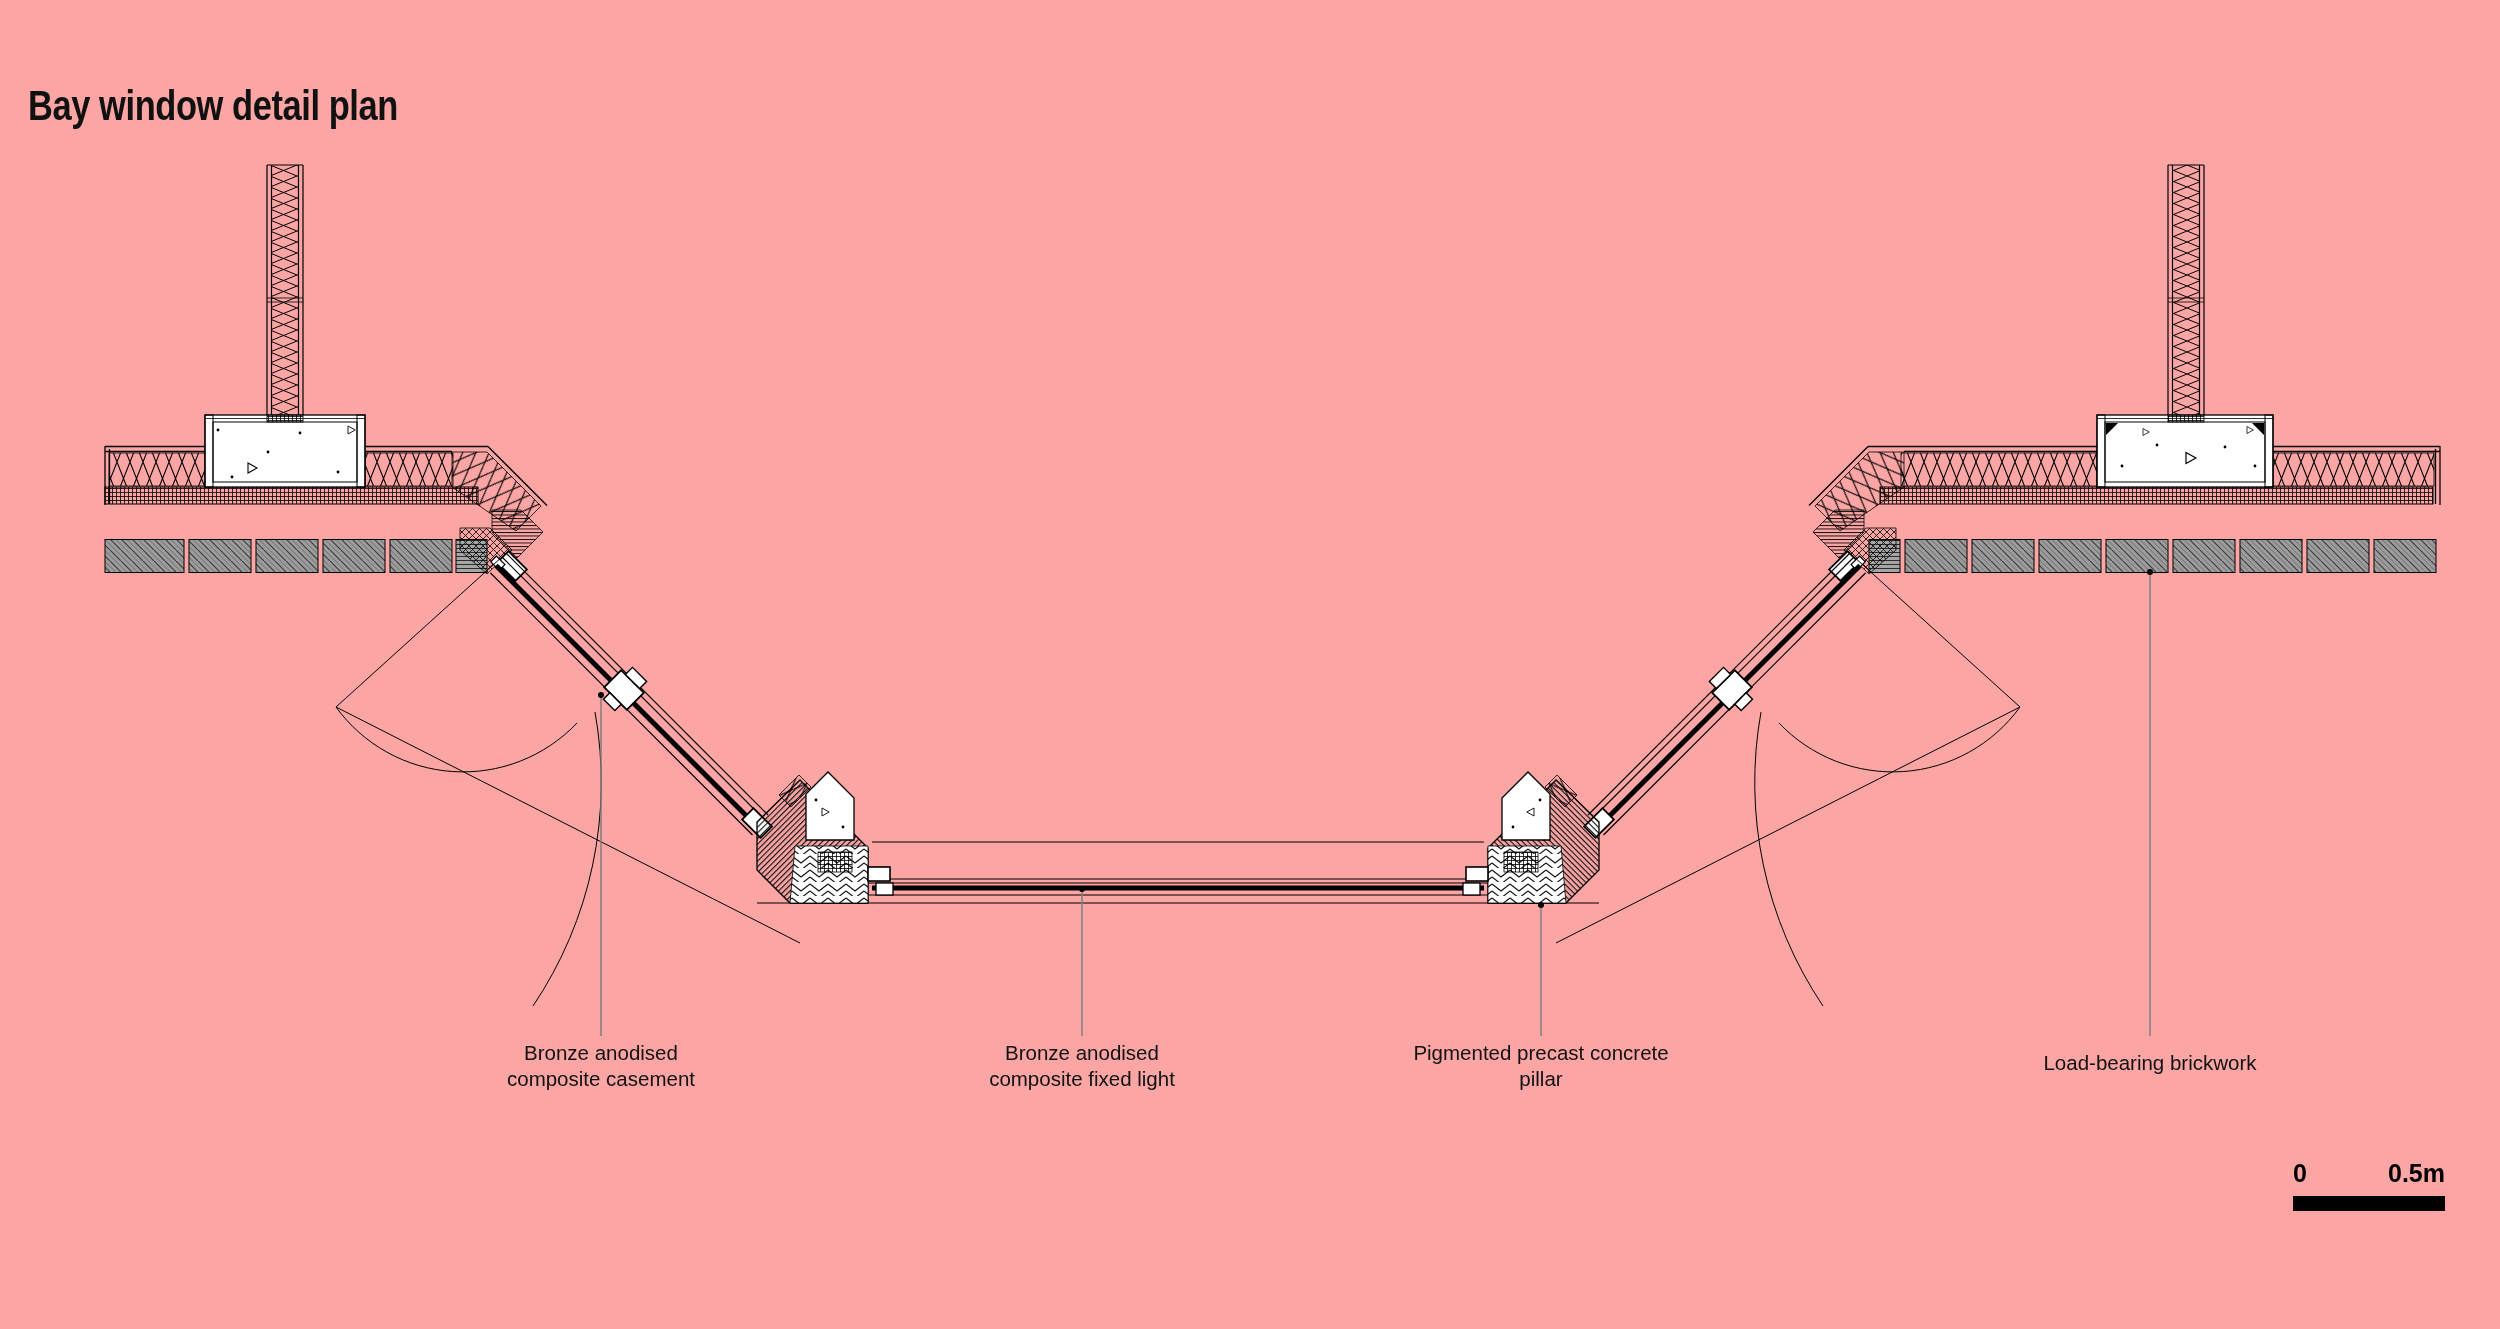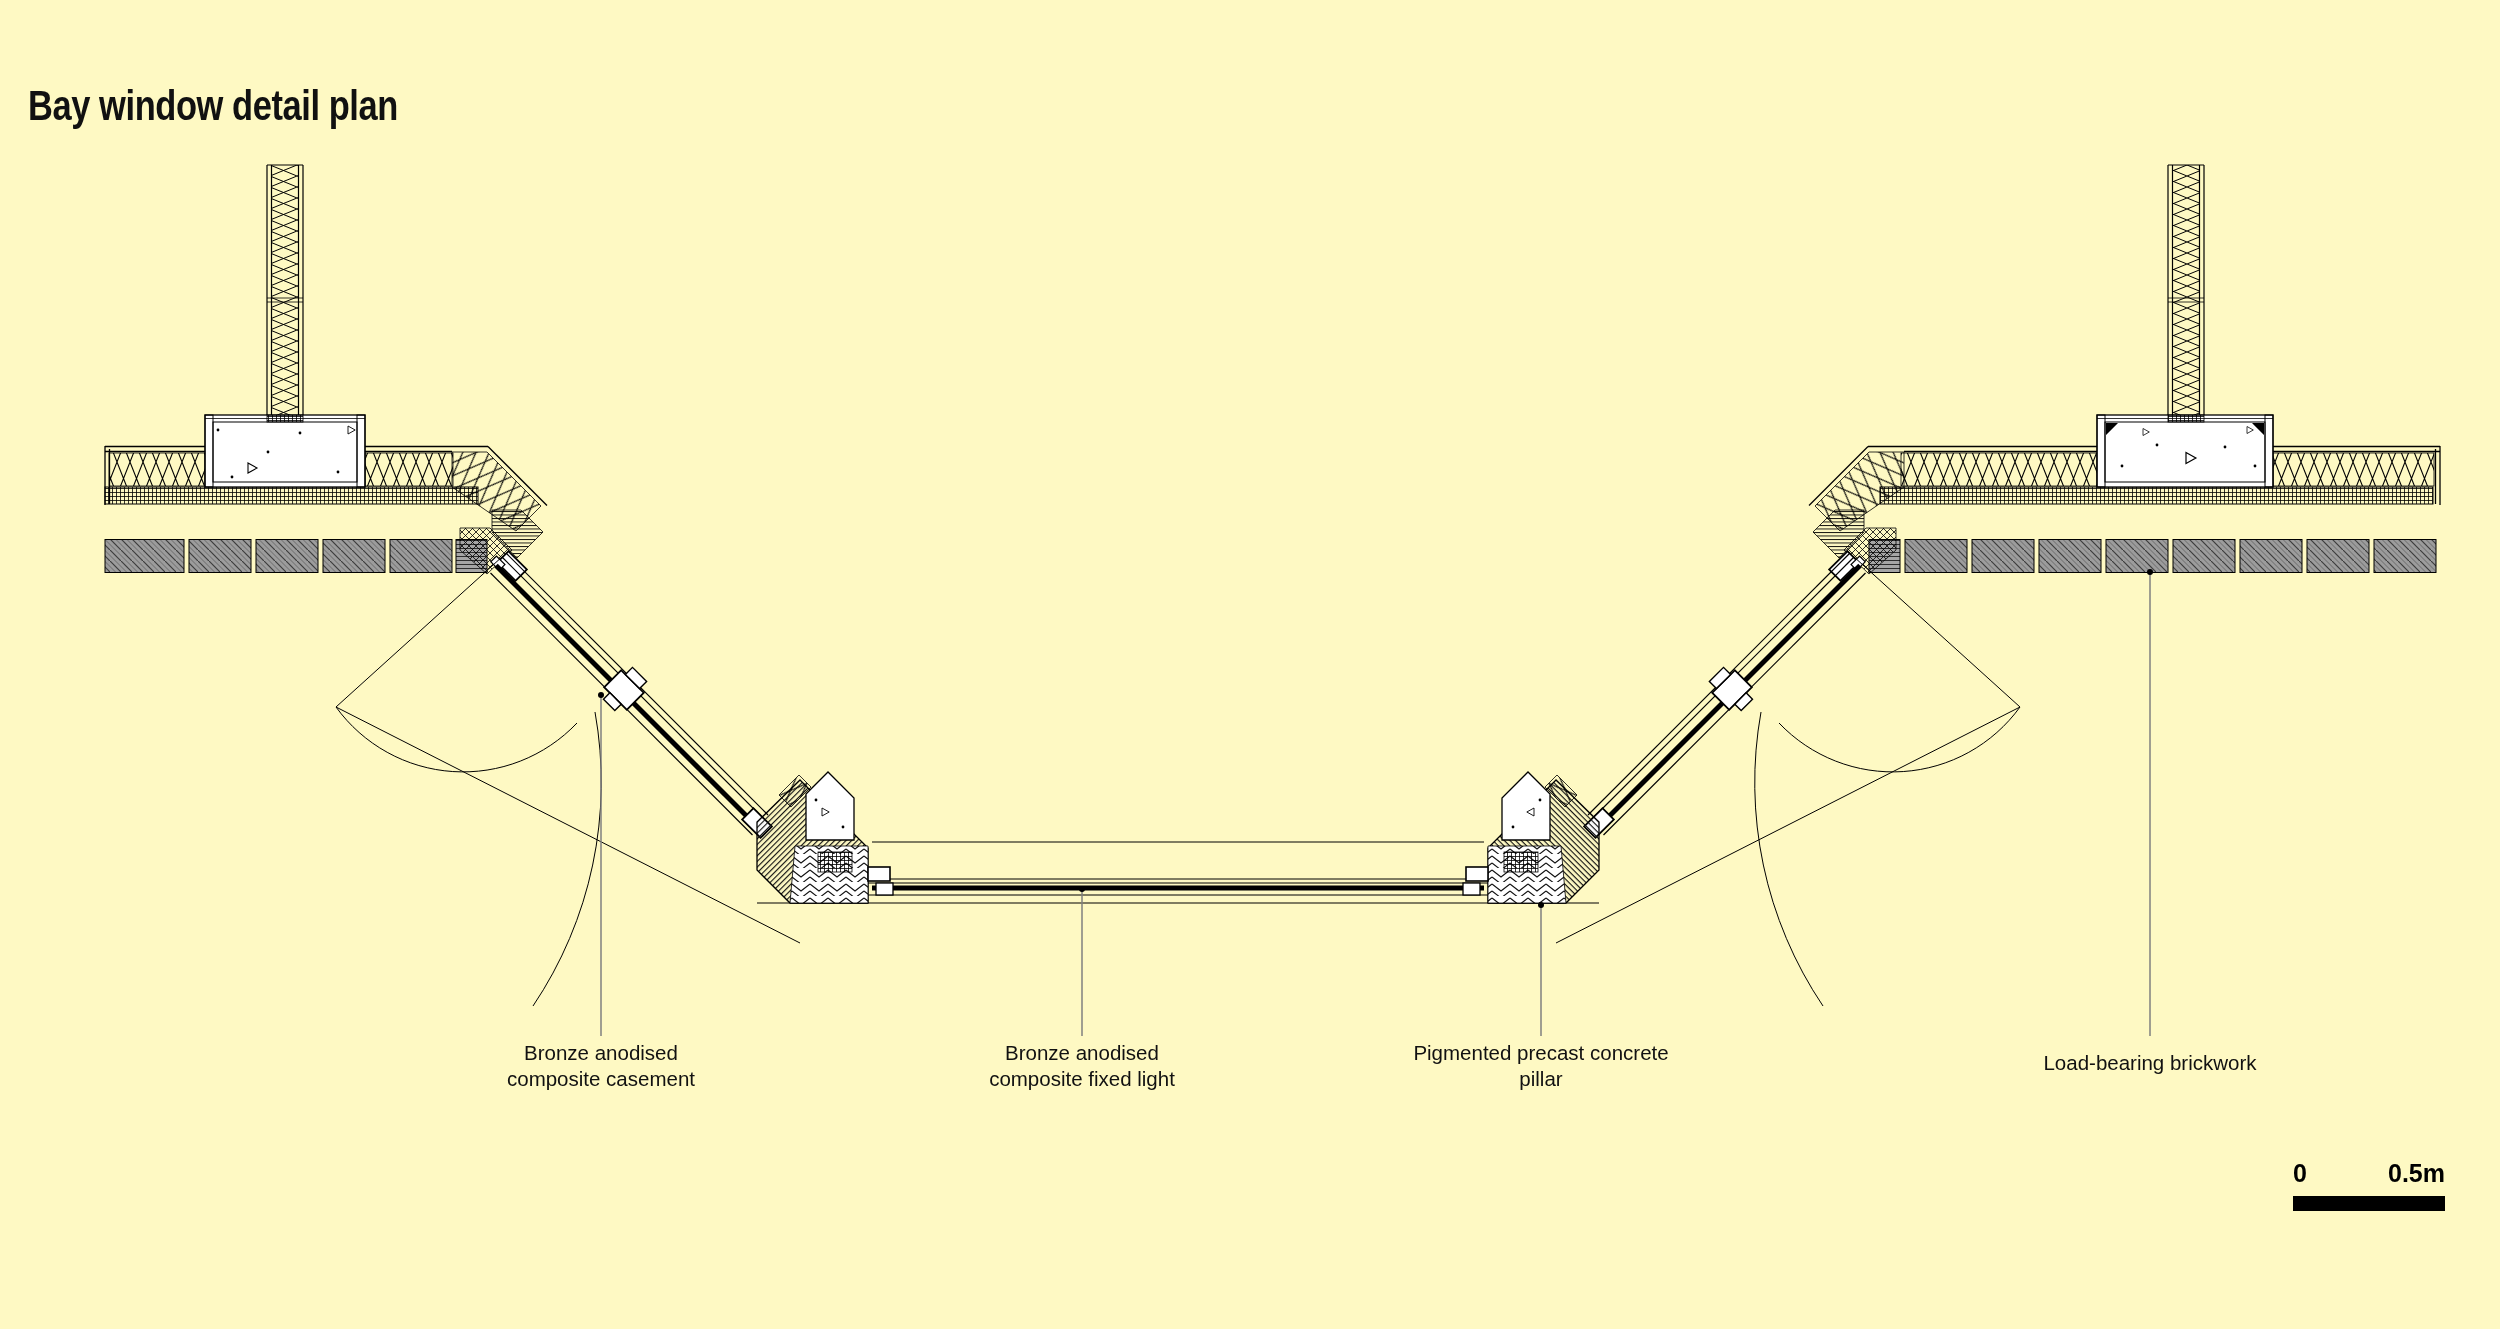--- a/index.html
+++ b/index.html
@@ -1,16 +1,16 @@
 <!DOCTYPE html>
 <html><head>
 <meta charset="utf-8">
 <style>
   html,body{margin:0;padding:0;background:#fff;}
-  .page{position:relative;width:2500px;height:1329px;background:#fef9c3;overflow:hidden;
+  .page{position:relative;width:2500px;height:1329px;background:#fca5a5;overflow:hidden;
         font-family:"Liberation Sans", sans-serif;}
   .title{position:absolute;left:28px;top:82px;font-size:42px;font-weight:700;color:#111;
          letter-spacing:-0.5px;transform:scaleX(0.82);transform-origin:left center;white-space:nowrap;}
   svg{position:absolute;left:0;top:0;}
   svg text{font-family:"Liberation Sans", sans-serif;}
   .ann{font-size:20.5px;fill:#111;}
   .scaletxt{font-size:25px;font-weight:700;fill:#000;}
 </style>
 </head>
 <body>

